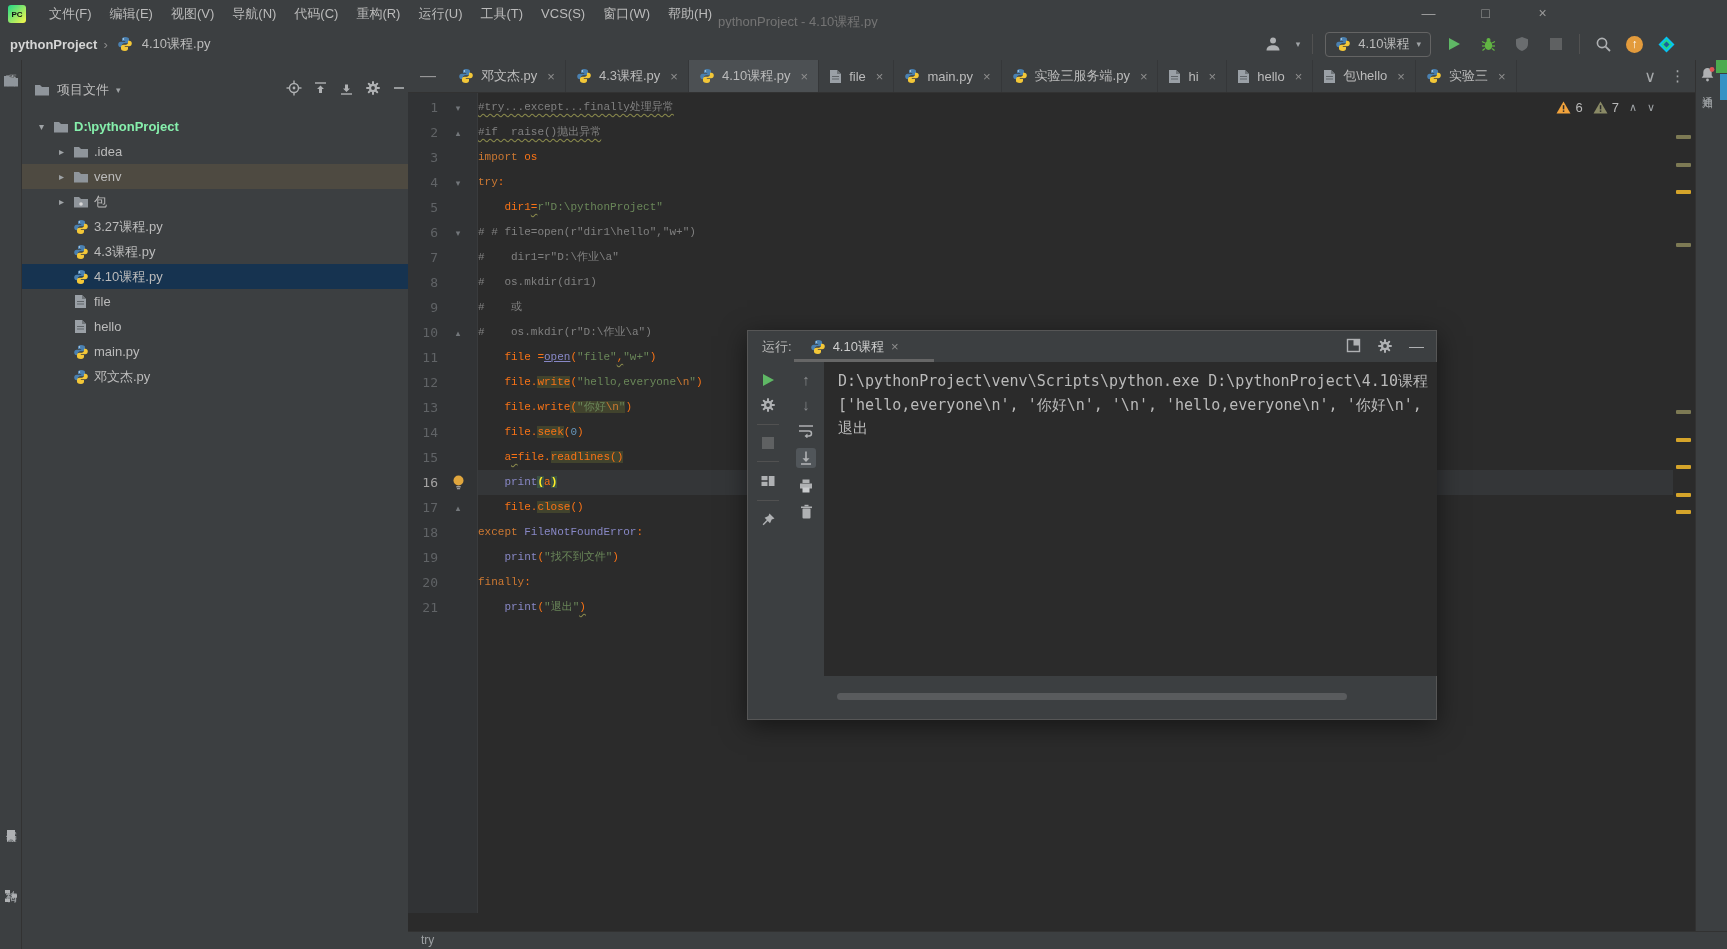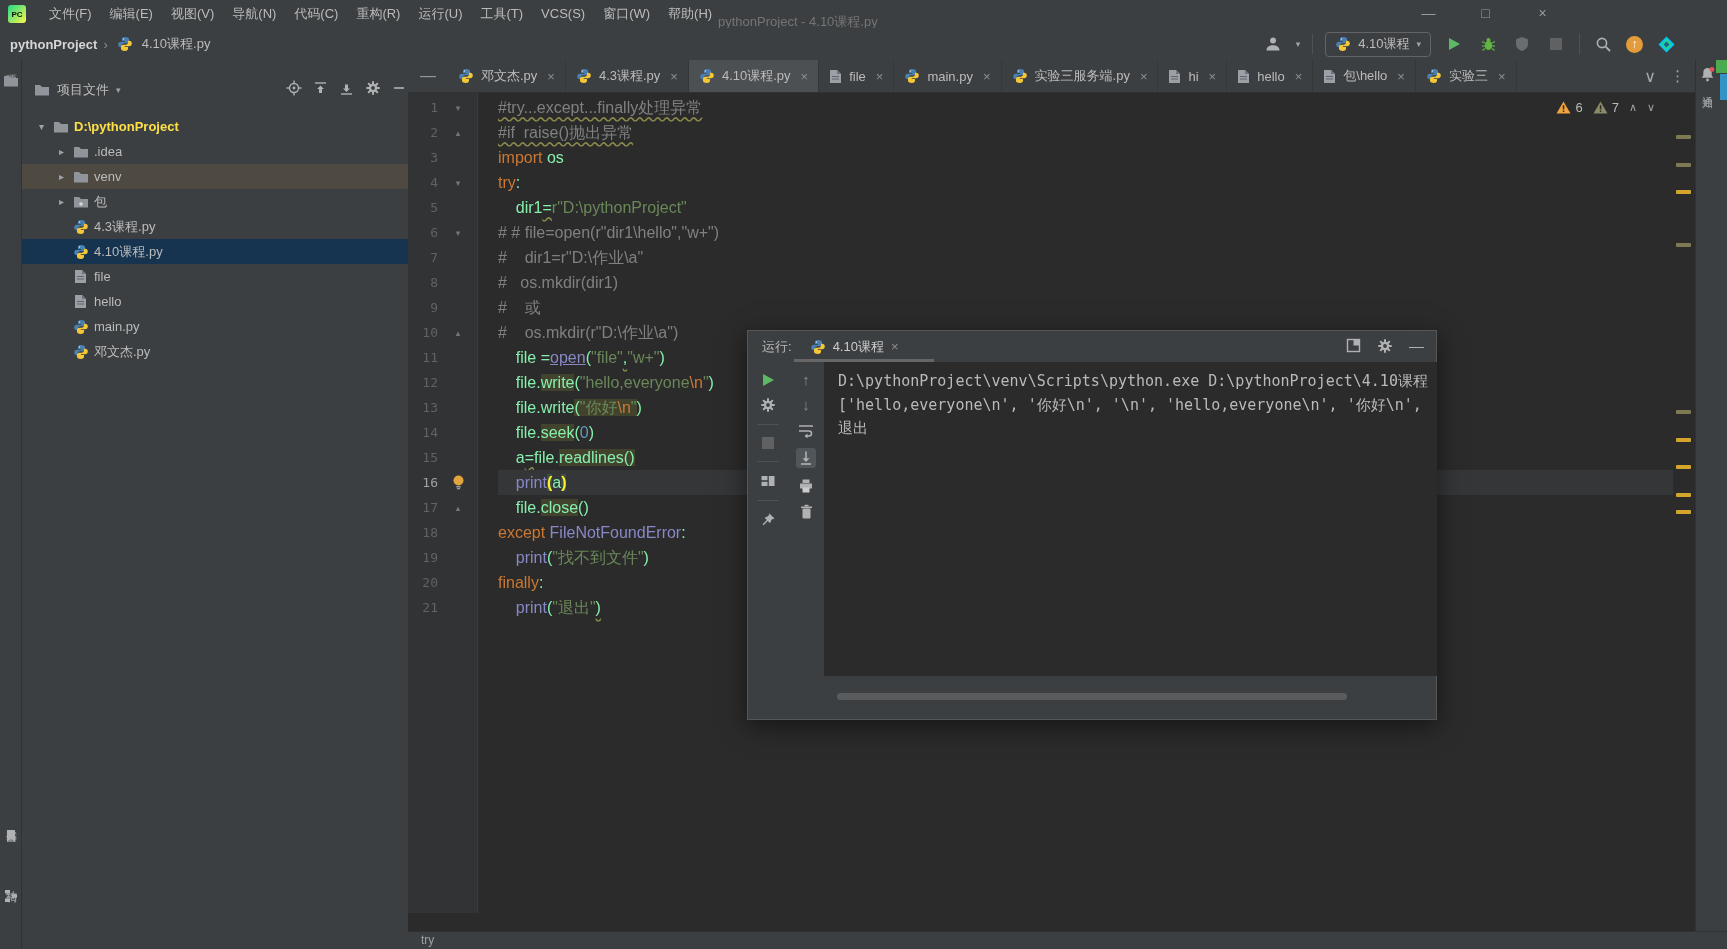--- a/index.html
+++ b/index.html
@@ -43,21 +43,21 @@
 
   #project-panel { position:absolute; left:22px; top:74px; width:386px; height:889px; background:#3c3f41; }
   #project-header { height:32px; display:flex; align-items:center; color:#bbbbbb; font-size:13px;
                     padding-left:12px; gap:7px; }
   #project-header-icons { position:absolute; right:2px; top:6px; display:flex; align-items:center; gap:11px; }
   #project-tree { position:absolute; left:0; top:40px; width:386px; }
   .tree-row { position:relative; height:25px; display:flex; align-items:center; gap:5px; font-size:13px;
               color:#bbbbbb; white-space:nowrap; }
   .tree-row.selected { background:#163350; }
   .tree-row.hovered  { background:#4e4a41; }
-  .tree-row.bold .tree-label { font-weight:bold; color:#fde047; }
+  .tree-row.bold .tree-label { font-weight:bold; color:#86efac; }
   .tree-chevron { width:11px; color:#9fa3a6; font-size:10px; text-align:center; }
   .tree-icon { width:17px; display:flex; justify-content:center; }
 
   #editor-col { position:absolute; left:408px; top:60px; width:1287px; height:871px; background:#2b2b2b; }
   #tabbar { position:absolute; left:0; top:0; width:1287px; height:33px; background:#3c3f41;
             border-bottom:1px solid #323232; display:flex; align-items:stretch; }
   #panel-hide { width:40px; display:flex; align-items:center; justify-content:center; color:#9a9a9a; }
   .tab { display:flex; align-items:center; gap:7px; padding:0 10px; font-size:13px; color:#bbbbbb;
          border-right:1px solid #353739; }
   .tab.active { background:#4c5053; }
@@ -65,26 +65,26 @@
   #tab-extra { margin-left:auto; display:flex; align-items:center; gap:14px; color:#a5a8aa; padding-right:10px; }
 
   #editor { position:absolute; left:0; top:33px; width:1287px; height:820px; background:#2b2b2b; }
   #gutter-bg { position:absolute; left:0; top:0; width:70px; height:100%; background:#313335;
                border-right:1px solid #393b3d; }
   .cl { position:absolute; left:0; width:1265px; height:25px; display:flex; align-items:center; }
   .ln { width:30px; text-align:right; color:#606366; font-family:"DejaVu Sans Mono",monospace;
         font-size:13px; flex:none; }
   .gm { width:40px; flex:none; display:flex; align-items:center; justify-content:center;
         color:#72767a; font-size:9px; }
-  .ct { flex:1; height:25px; line-height:25px; white-space:pre; font-family:Liberation Sans, sans-serif;
-        font-size:16px; color:#a9b7c6;margin-left:20px; }
+  .ct { flex:1; height:25px; line-height:25px; white-space:pre; font-family:Liberation Mono, monospace;
+        font-size:11px; color:#a9b7c6; }
   .cl.cur .ct { background:#343638; }
   .cl.cur .ln { color:#a4a3a3; }
   .c { color:#808080; } .k { color:#cc7832; } .s { color:#6a8759; } .n { color:#6897bb; }
-  .b { color:#8888c6; } .d { color:#86efac; }
+  .b { color:#8888c6; } .d { color:#f97316; }
   .w { text-decoration:underline wavy #8a8a4c; text-decoration-skip-ink:none; text-underline-offset:3px; }
   .u { text-decoration:underline; }
   .h { background:#41432d; }
   .p { color:#ffef28; background:#3a5244; font-weight:bold; }
 
   #inspections { position:absolute; right:40px; top:7px; display:flex; align-items:center; gap:10px;
                  color:#b9b9b9; font-size:13px; }
   .insp { display:flex; align-items:center; gap:4px; }
   .insp-nav { color:#9fa3a6; font-size:11px; }
 
@@ -351,20 +351,31 @@
         </div>
         <div class="tree-row" style="padding-left: 34px;">
           <span class="tree-chevron"></span>
           <span class="tree-icon">
             <svg width="16" height="16" viewBox="0 0 16 16">
               <path fill="#4a80b0" d="M8 1C5.8 1 5 2 5 3.2V5h3.2v.8H3.8C2.2 5.8 1.2 7 1.2 8.6c0 1.6 1 2.6 2.6 2.6H5V9.4C5 8.2 6 7.2 7.2 7.2h2.6C11 7.2 12 6.2 12 5V3.2C12 2 11 1 8 1z"></path>
               <circle cx="6.4" cy="3" r=".8" fill="#cfe3f2"></circle>
               <path fill="#f3c738" d="M8 15c2.2 0 3-1 3-2.2V11H7.8v-.8h4.4c1.6 0 2.6-1.2 2.6-2.8 0-1.6-1-2.6-2.6-2.6H11v1.8C11 7.8 10 8.8 8.8 8.8H6.2C5 8.8 4 9.8 4 11v1.8C4 14 5 15 8 15z"></path>
             </svg>
           </span>
+          <span class="tree-label">3.27课程.py</span>
+        </div>
+        <div class="tree-row" style="padding-left: 34px;">
+          <span class="tree-chevron"></span>
+          <span class="tree-icon">
+            <svg width="16" height="16" viewBox="0 0 16 16">
+              <path fill="#4a80b0" d="M8 1C5.8 1 5 2 5 3.2V5h3.2v.8H3.8C2.2 5.8 1.2 7 1.2 8.6c0 1.6 1 2.6 2.6 2.6H5V9.4C5 8.2 6 7.2 7.2 7.2h2.6C11 7.2 12 6.2 12 5V3.2C12 2 11 1 8 1z"></path>
+              <circle cx="6.4" cy="3" r=".8" fill="#cfe3f2"></circle>
+              <path fill="#f3c738" d="M8 15c2.2 0 3-1 3-2.2V11H7.8v-.8h4.4c1.6 0 2.6-1.2 2.6-2.8 0-1.6-1-2.6-2.6-2.6H11v1.8C11 7.8 10 8.8 8.8 8.8H6.2C5 8.8 4 9.8 4 11v1.8C4 14 5 15 8 15z"></path>
+            </svg>
+          </span>
           <span class="tree-label">4.3课程.py</span>
         </div>
         <div class="tree-row selected" style="padding-left: 34px;">
           <span class="tree-chevron"></span>
           <span class="tree-icon">
             <svg width="16" height="16" viewBox="0 0 16 16">
               <path fill="#4a80b0" d="M8 1C5.8 1 5 2 5 3.2V5h3.2v.8H3.8C2.2 5.8 1.2 7 1.2 8.6c0 1.6 1 2.6 2.6 2.6H5V9.4C5 8.2 6 7.2 7.2 7.2h2.6C11 7.2 12 6.2 12 5V3.2C12 2 11 1 8 1z"></path>
               <circle cx="6.4" cy="3" r=".8" fill="#cfe3f2"></circle>
               <path fill="#f3c738" d="M8 15c2.2 0 3-1 3-2.2V11H7.8v-.8h4.4c1.6 0 2.6-1.2 2.6-2.8 0-1.6-1-2.6-2.6-2.6H11v1.8C11 7.8 10 8.8 8.8 8.8H6.2C5 8.8 4 9.8 4 11v1.8C4 14 5 15 8 15z"></path>
             </svg>

